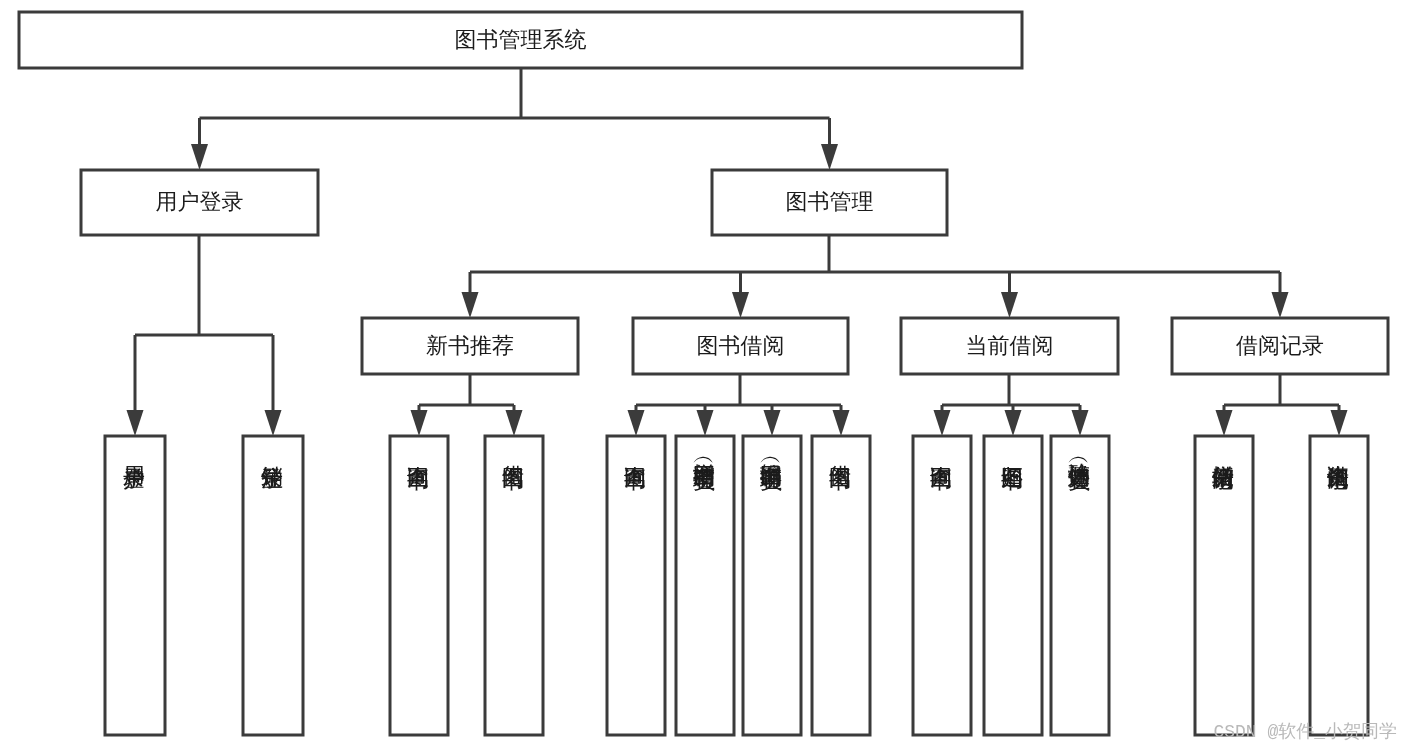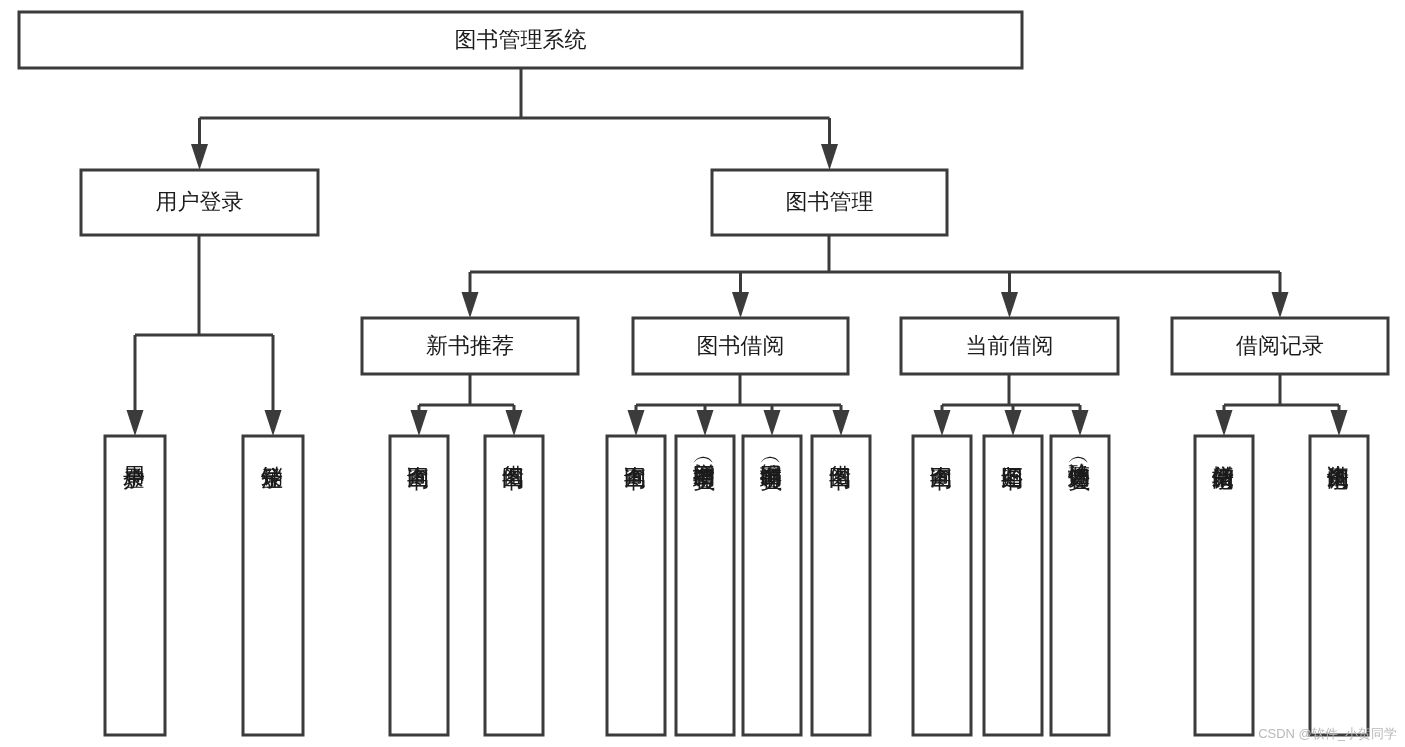--- a/index.html
+++ b/index.html
@@ -18,22 +18,22 @@
     dominant-baseline:middle;
   }
   .node-label-v{
     font-family:"Liberation Sans","DejaVu Sans",sans-serif;
     fill:#1b1b1b;font-size:22px;text-anchor:middle;
     writing-mode:vertical-rl;
     letter-spacing:1px;
   }
   .watermark{
     position:absolute;right:8px;bottom:4px;
-    font-family:Liberation Sans, sans-serif;
-    font-size:13px;color:#b9b9b9;white-space:nowrap;
+    font-family:Liberation Mono, monospace;
+    font-size:18px;color:#b9b9b9;white-space:nowrap;
     pointer-events:none;user-select:none;text-align:center;
   }
 </style>
 </head>
 <body>
 
 <div id="diagram-root">
   <svg id="tree" viewBox="0 0 1405 747" xmlns="http://www.w3.org/2000/svg">
     <g id="connector-layer">
         <g>

